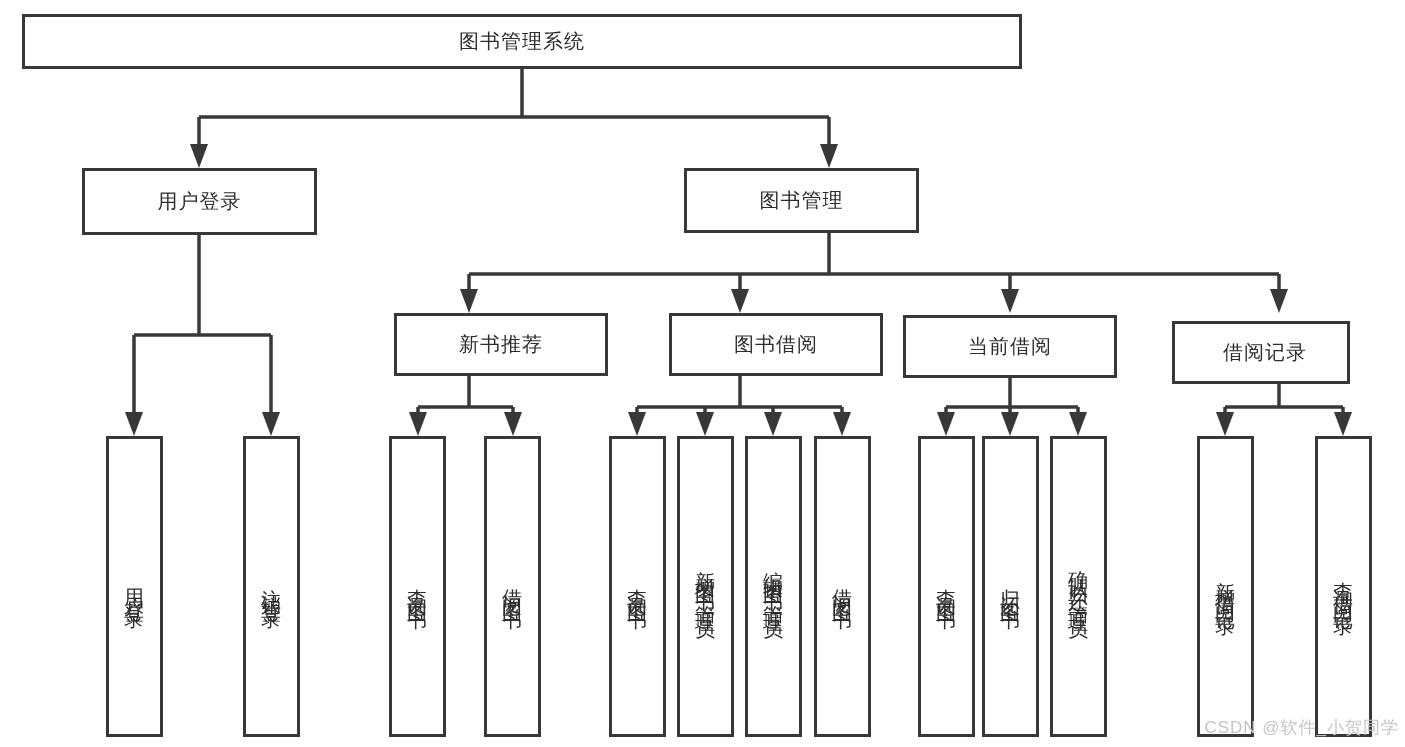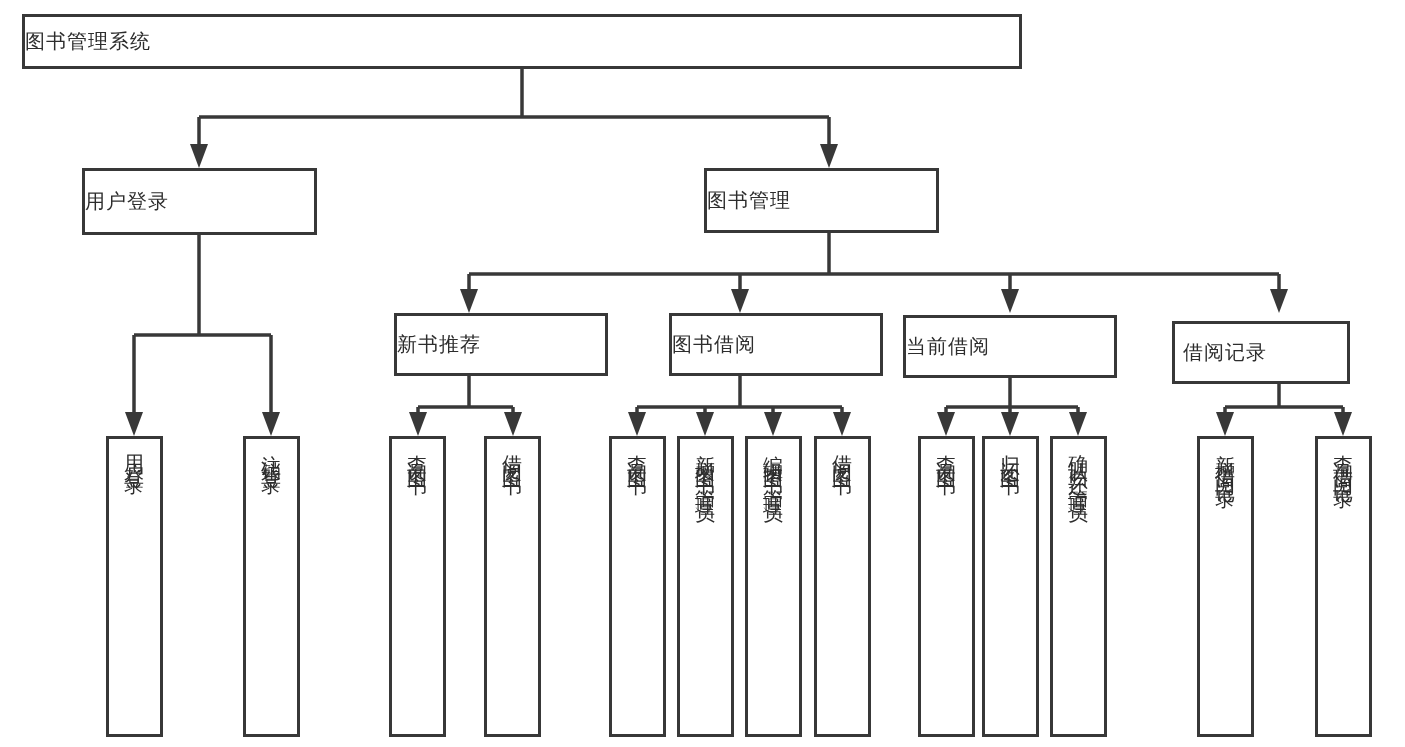--- a/index.html
+++ b/index.html
@@ -22,20 +22,21 @@
     height: 747px;
     z-index: 0;
   }
   .node {
     position: absolute;
     box-sizing: border-box;
     background: #ffffff;
     border: 3px solid #383838;
     display: flex;
     align-items: center;
+    justify-content: center;
     color: #2d2d2d;
     font-size: 20px;
     z-index: 1;
     text-align: center;
   }
   .node.h { letter-spacing: 1px; }
   .node.v {
     writing-mode: vertical-lr;
     letter-spacing: 7px;
     line-height: 1;
@@ -125,21 +126,21 @@
     </g>
   </svg>
 
   <div class="node h" style="left:22px; top:14px; width:1000px; height:55px;">
     <span>图书管理系统</span>
   </div>
 
   <div class="node h" style="left:82px; top:168px; width:235px; height:67px;">
     <span>用户登录</span>
   </div>
-  <div class="node h" style="left:704px; top:168px; width:235px; height:65px;">
+  <div class="node h" style="left:684px; top:168px; width:235px; height:65px;">
     <span>图书管理</span>
   </div>
 
   <div class="node h" style="left:362px; top:313px; width:214px; height:63px;margin-left:32px;">
     <span>新书推荐</span>
   </div>
   <div class="node h" style="left:633px; top:313px; width:214px; height:63px;margin-left:36px;">
     <span>图书借阅</span>
   </div>
   <div class="node h" style="left:903px; top:315px; width:214px; height:63px;">
@@ -186,14 +187,15 @@
     <span>确认归还（管理员）</span>
   </div>
 
   <div class="node v" style="left:1197px; top:436px; width:57px; height:301px;">
     <span>新增借阅记录</span>
   </div>
   <div class="node v" style="left:1315px; top:436px; width:57px; height:301px;">
     <span>查询借阅记录</span>
   </div>
 
+  <div id="watermark">CSDN @软件_小贺同学</div>
 
 </div>
 
 </body></html>

